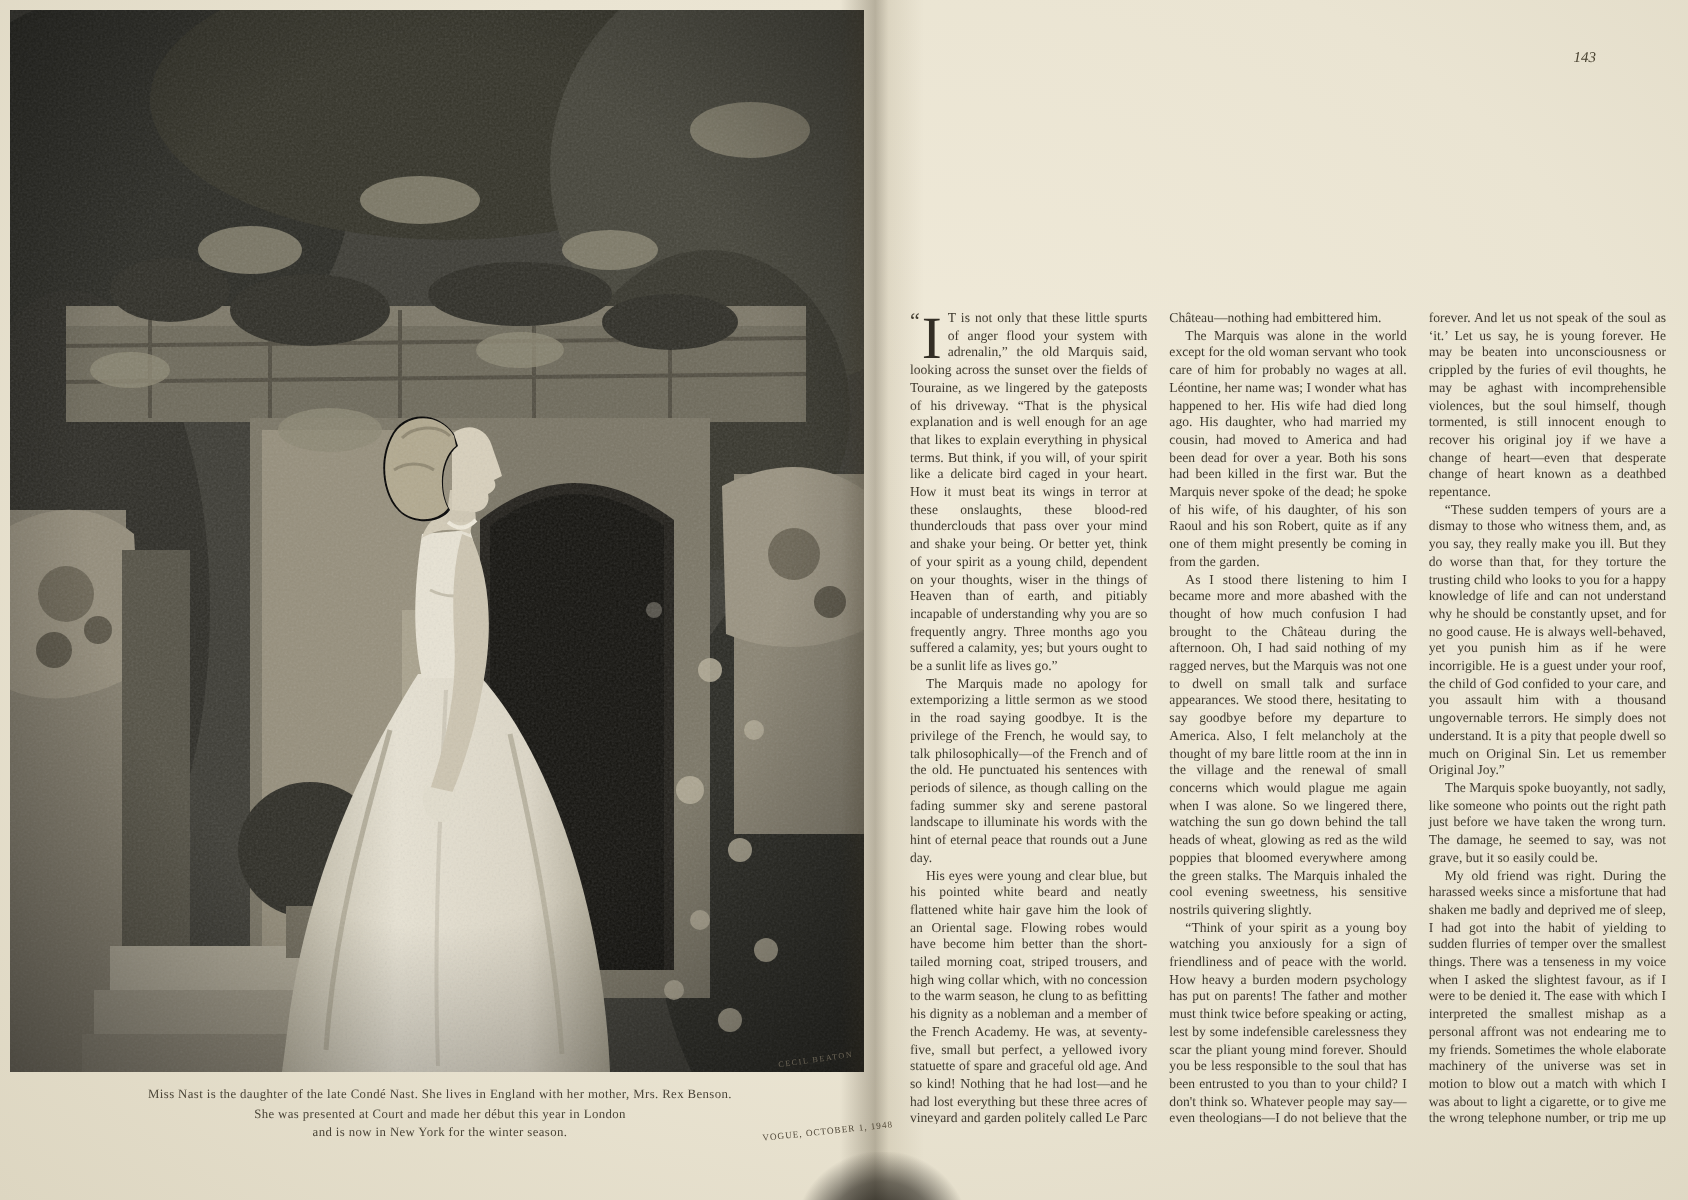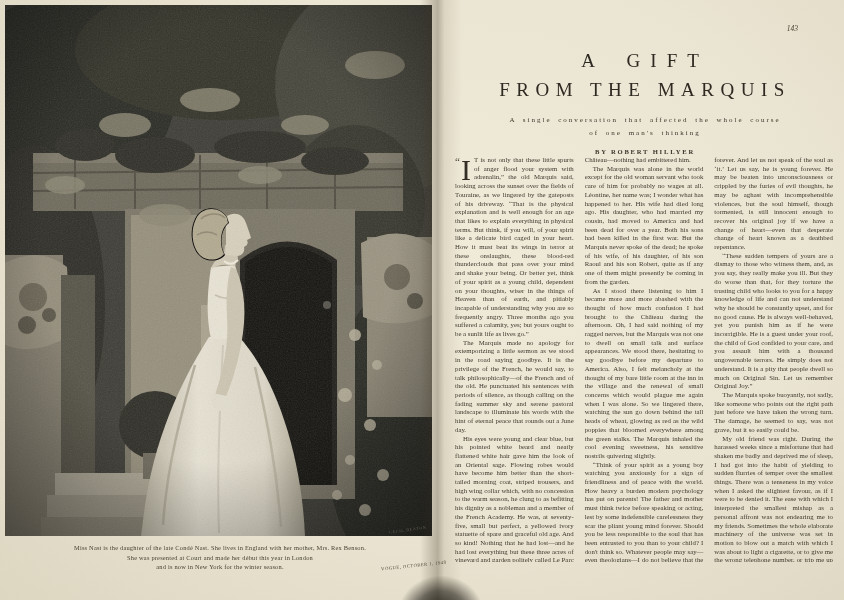--- a/index.html
+++ b/index.html
@@ -194,29 +194,20 @@
       <div class="caption-line">She was presented at Court and made her début this year in London</div>
       <div class="caption-line">and is now in New York for the winter season.</div>
     </div>
 
     <div class="footer footer-left">VOGUE, OCTOBER 1, 1948</div>
   </div>
 
   <div class="right-page">
     <div class="page-number">143</div>
 
-    <div class="article-head">
-      <div class="title-line1">A GIFT</div>
-      <div class="title-line2">FROM THE MARQUIS</div>
-      <div class="subtitle">
-        <div>A single conversation that affected the whole course</div>
-        <div>of one man's thinking</div>
-      </div>
-      <div class="byline">BY ROBERT HILLYER</div>
-    </div>
 
     <div class="columns">
       <div class="col">
         <p><span class="openq">“</span><span class="dropcap">I</span><span>T is not only that these little spurts of anger flood your system with adrenalin,” the old Marquis said, looking across the sunset over the fields of Touraine, as we lingered by the gateposts of his driveway. “That is the physical explanation and is well enough for an age that likes to explain everything in physical terms. But think, if you will, of your spirit like a delicate bird caged in your heart. How it must beat its wings in terror at these onslaughts, these blood-red thunderclouds that pass over your mind and shake your being. Or better yet, think of your spirit as a young child, dependent on your thoughts, wiser in the things of Heaven than of earth, and pitiably incapable of understanding why you are so frequently angry. Three months ago you suffered a calamity, yes; but yours ought to be a sunlit life as lives go.”</span></p>
         <p class="ind">The Marquis made no apology for extemporizing a little sermon as we stood in the road saying goodbye. It is the privilege of the French, he would say, to talk philosophically—of the French and of the old. He punctuated his sentences with periods of silence, as though calling on the fading summer sky and serene pastoral landscape to illuminate his words with the hint of eternal peace that rounds out a June day.</p>
         <p class="ind">His eyes were young and clear blue, but his pointed white beard and neatly flattened white hair gave him the look of an Oriental sage. Flowing robes would have become him better than the short-tailed morning coat, striped trousers, and high wing collar which, with no concession to the warm season, he clung to as befitting his dignity as a nobleman and a member of the French Academy. He was, at seventy-five, small but perfect, a yellowed ivory statuette of spare and graceful old age. And so kind! Nothing that he had lost—and he had lost everything but these three acres of vineyard and garden politely called Le Parc and the small, neat house politely called Le</p>
       </div>
       <div class="col">
         <p>Château—nothing had embittered him.</p>
         <p class="ind">The Marquis was alone in the world except for the old woman servant who took care of him for probably no wages at all. Léontine, her name was; I wonder what has happened to her. His wife had died long ago. His daughter, who had married my cousin, had moved to America and had been dead for over a year. Both his sons had been killed in the first war. But the Marquis never spoke of the dead; he spoke of his wife, of his daughter, of his son Raoul and his son Robert, quite as if any one of them might presently be coming in from the garden.</p>

